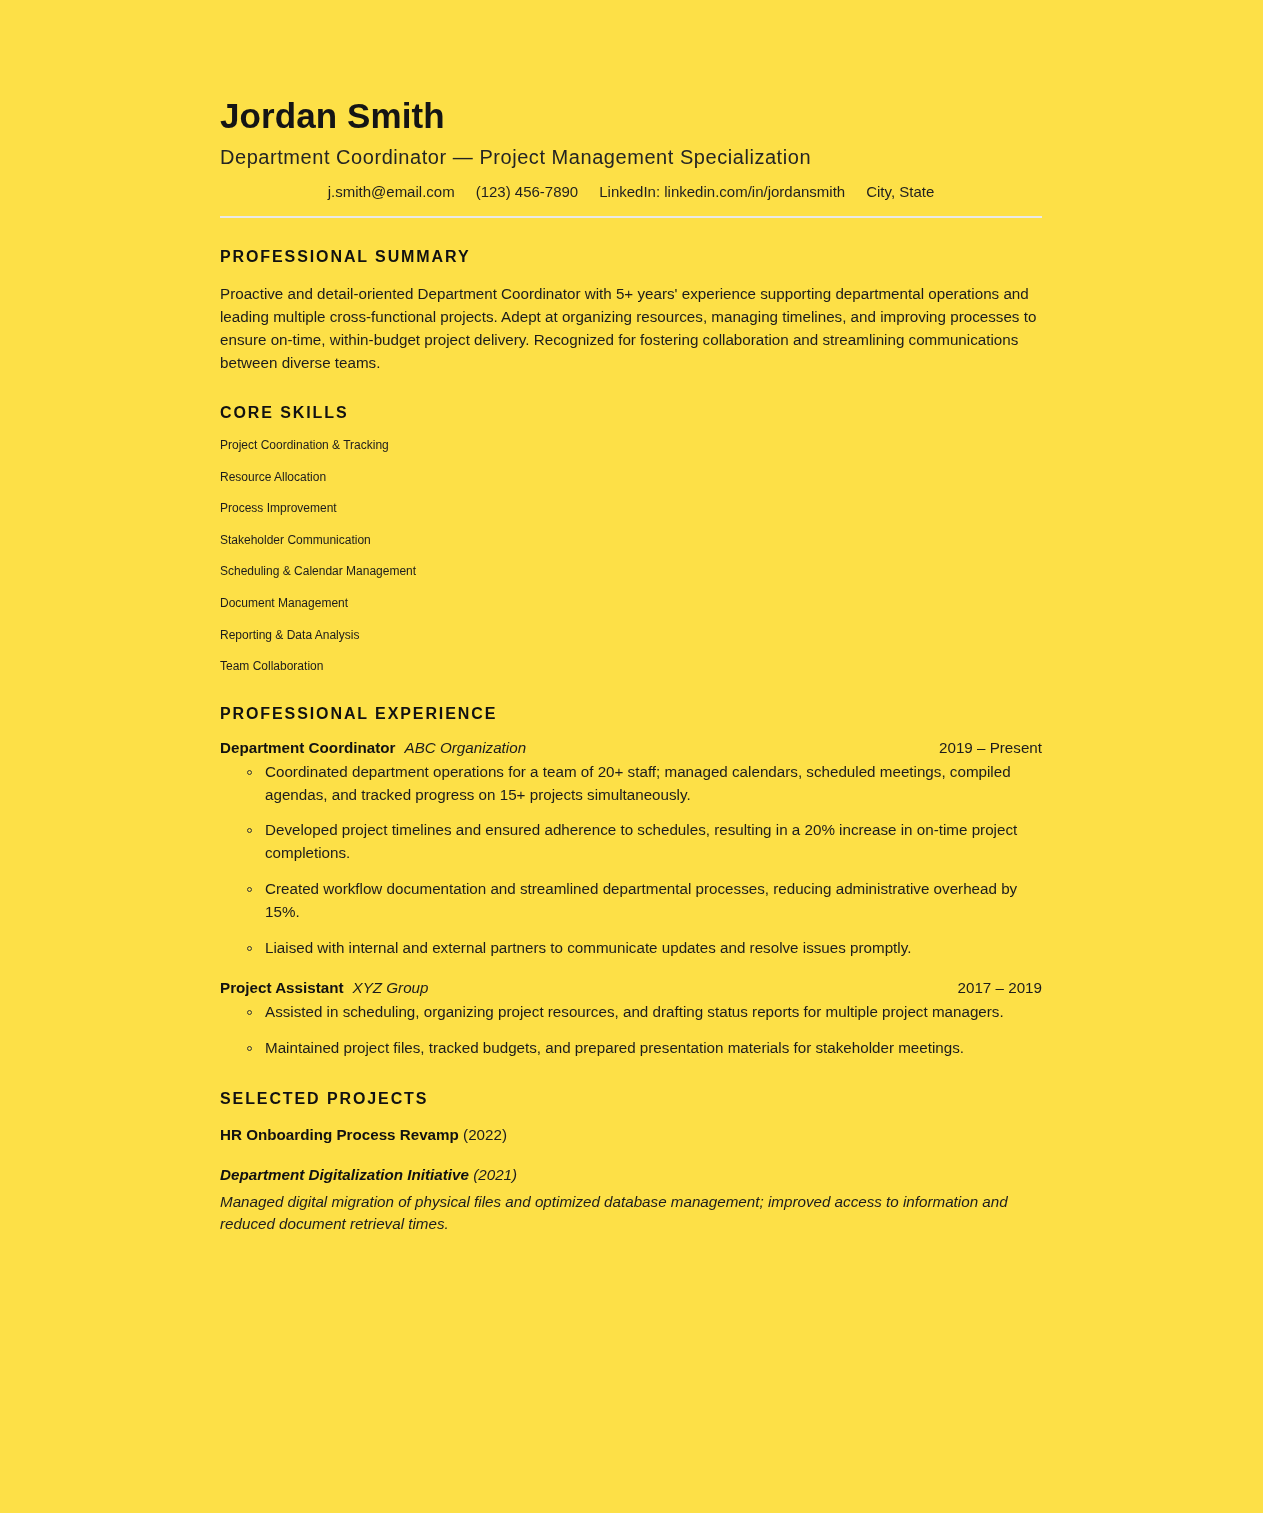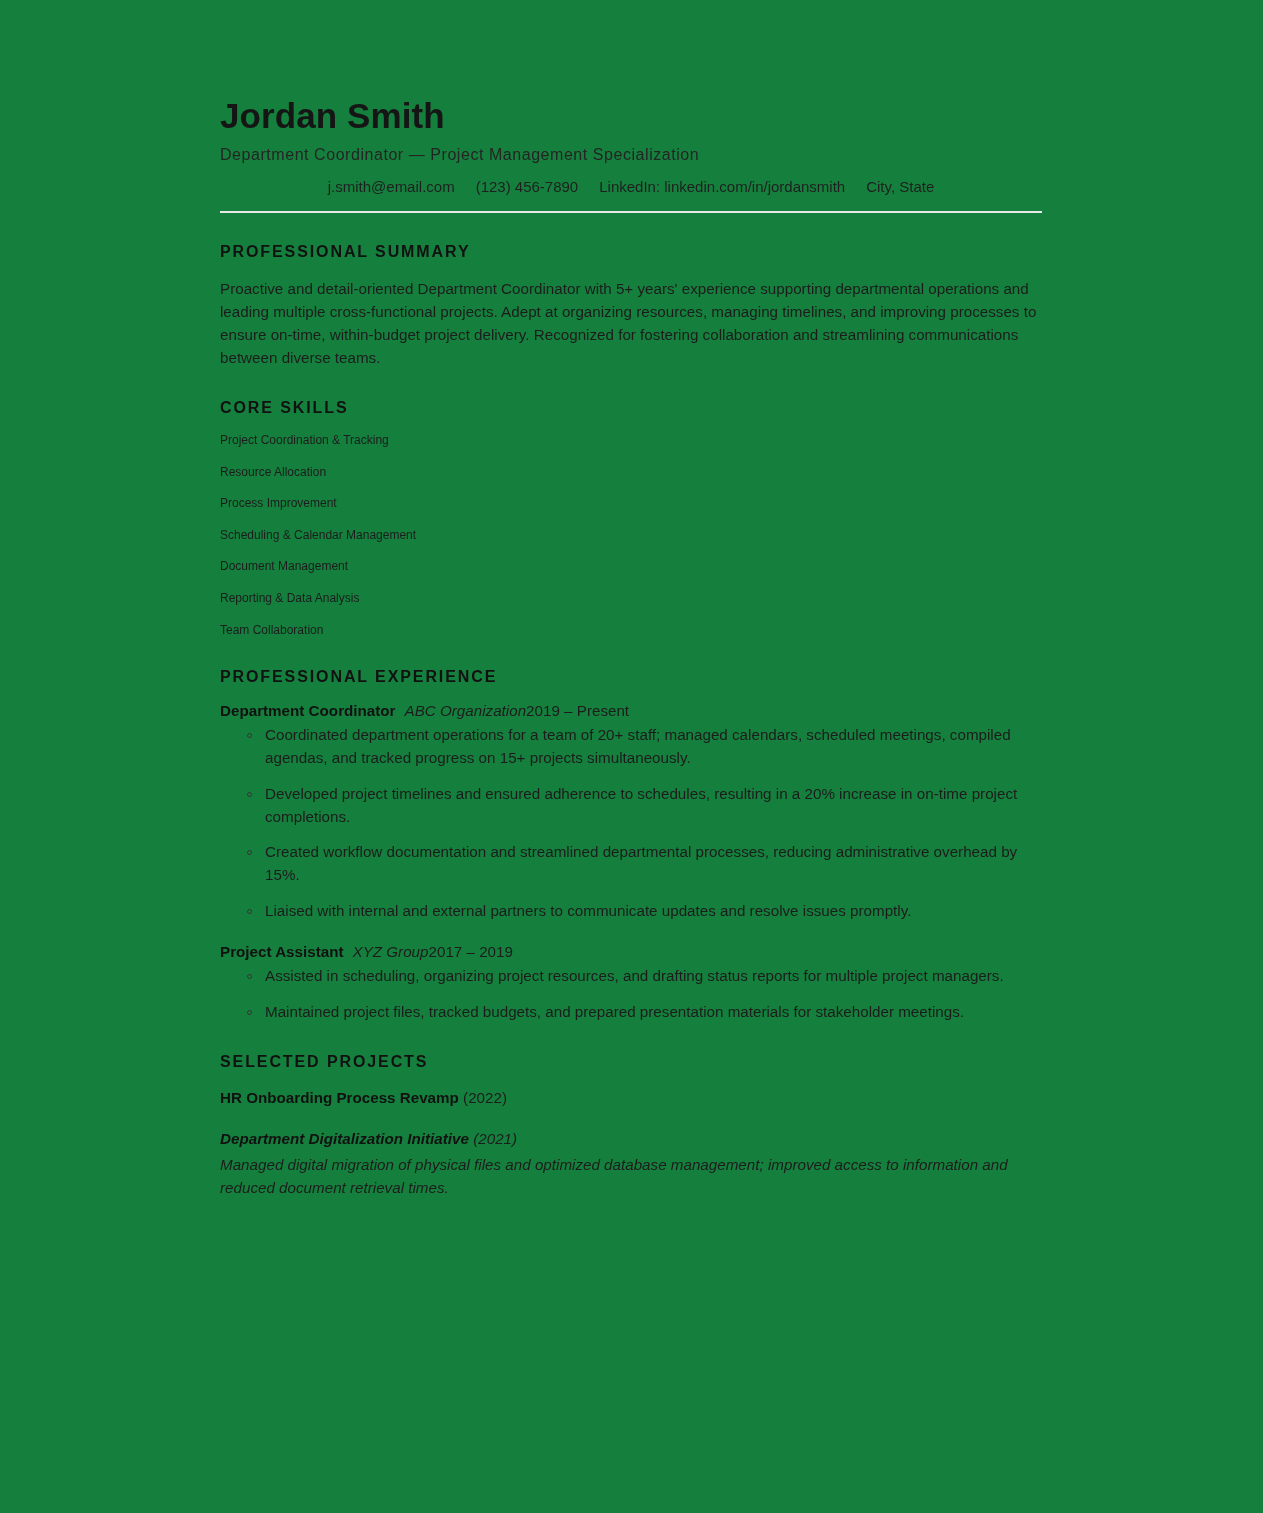--- a/index.html
+++ b/index.html
@@ -10,41 +10,41 @@
   body {
     width: 1263px;
     min-height: 1513px;
     font-family: "Liberation Sans", sans-serif;
     color: #1a1a1a;
     -webkit-font-smoothing: antialiased;
   }
   .page {
     width: 1263px;
     min-height: 1513px;
-    background: #15803d;
+    background: #fde047;
     box-sizing: border-box;
     padding: 0;
   }
   .resume {
     width: 822px;
     margin: 0 0 0 220px;
     padding-top: 96px;
   }
 
   
   .name {
     font-size: 35px;
     font-weight: 600;
     line-height: 1.12;
     letter-spacing: 0.1px;
     color: #151515;
     margin: 0 0 10px 0;
   }
   .subtitle {
-    font-size: 16px;
+    font-size: 20px;
     font-weight: 400;
     letter-spacing: 0.55px;
     color: #242424;
     margin: 0 0 12px 0;
     line-height: 1.25;
   }
   .contact-line {
     font-size: 15px;
     color: #1f1f1f;
     line-height: 1.3;
@@ -90,21 +90,21 @@
     line-height: 1.3;
     margin-bottom: 16px;
   }
   .skills-list li:last-child { margin-bottom: 11px; }
 
   
   .job { margin-bottom: 8px; }
   .job + .job { margin-top: 20px; }
   .job-head {
     display: flex;
-    justify-content: flex-start;
+    justify-content: space-between;
     align-items: baseline;
     font-size: 15.2px;
     margin-bottom: 5px;
   }
   .job-left { white-space: nowrap; }
   .job-title {
     font-weight: 700;
     color: #111111;
   }
   .job-company {
@@ -185,20 +185,21 @@
         <p class="summary-text">Proactive and detail-oriented Department Coordinator with 5+ years' experience supporting departmental operations and leading multiple cross-functional projects. Adept at organizing resources, managing timelines, and improving processes to ensure on-time, within-budget project delivery. Recognized for fostering collaboration and streamlining communications between diverse teams.</p>
       </div>
     </section>
 
     <section class="section">
       <h2 class="section-title">CORE SKILLS</h2>
       <ul class="skills-list">
         <li>Project Coordination &amp; Tracking</li>
         <li>Resource Allocation</li>
         <li>Process Improvement</li>
+        <li>Stakeholder Communication</li>
         <li>Scheduling &amp; Calendar Management</li>
         <li>Document Management</li>
         <li>Reporting &amp; Data Analysis</li>
         <li>Team Collaboration</li>
       </ul>
     </section>
 
     <section class="section">
       <h2 class="section-title">PROFESSIONAL EXPERIENCE</h2>
 

